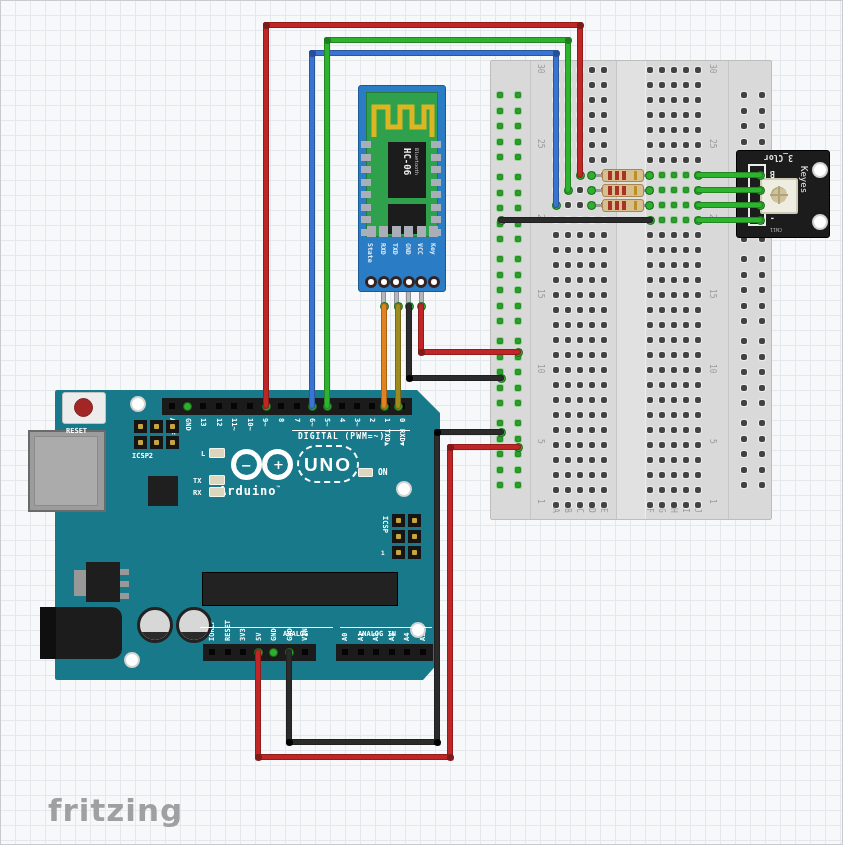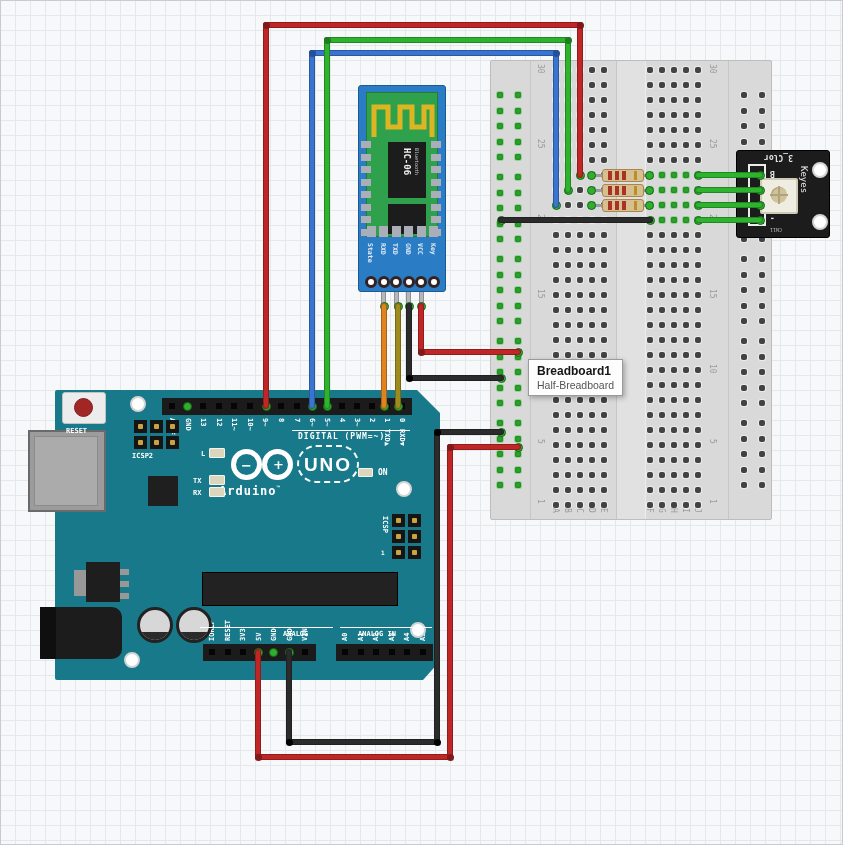--- a/index.html
+++ b/index.html
@@ -775,18 +775,15 @@
       <div class="abs gdot" style="left: 755.5px; top: 185.5px;"></div>
       <div class="abs wire" style="left: 695px; top: 187px; width: 68px; height: 6px; background: rgb(46, 179, 46);"></div>
       <div class="abs gdot" style="left: 693.5px; top: 200.5px;"></div>
       <div class="abs gdot" style="left: 755.5px; top: 200.5px;"></div>
       <div class="abs wire" style="left: 695px; top: 202px; width: 68px; height: 6px; background: rgb(46, 179, 46);"></div>
       <div class="abs gdot" style="left: 693.5px; top: 215.5px;"></div>
       <div class="abs gdot" style="left: 755.5px; top: 215.5px;"></div>
       <div class="abs wire" style="left: 695px; top: 217px; width: 68px; height: 6px; background: rgb(46, 179, 46);"></div>
     </div>
 
-  <div id="tooltip" class="abs" style="left:528px;top:359px;">
-    <div class="t1">Breadboard1</div>
-    <div class="t2">Half-Breadboard</div>
-  </div>
-
+
+  <div id="fritzing-logo" class="abs" style="left:48px;top:792px;">fritzing</div>
 </div>
 
 </body></html>

